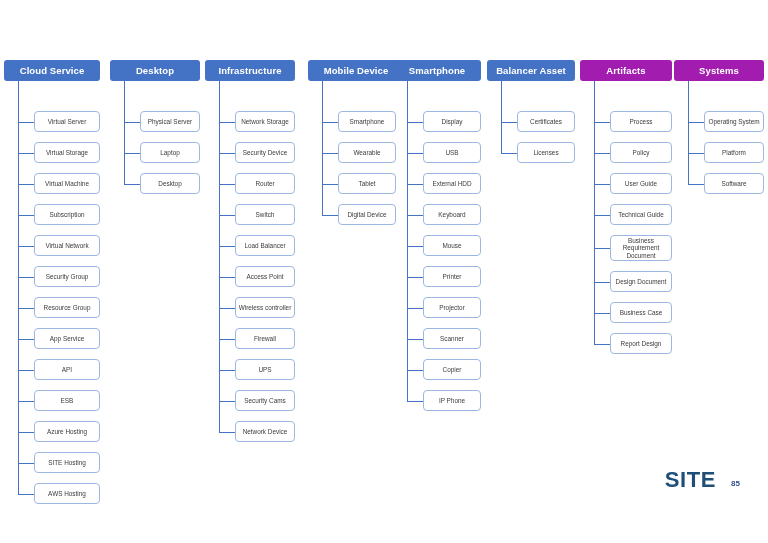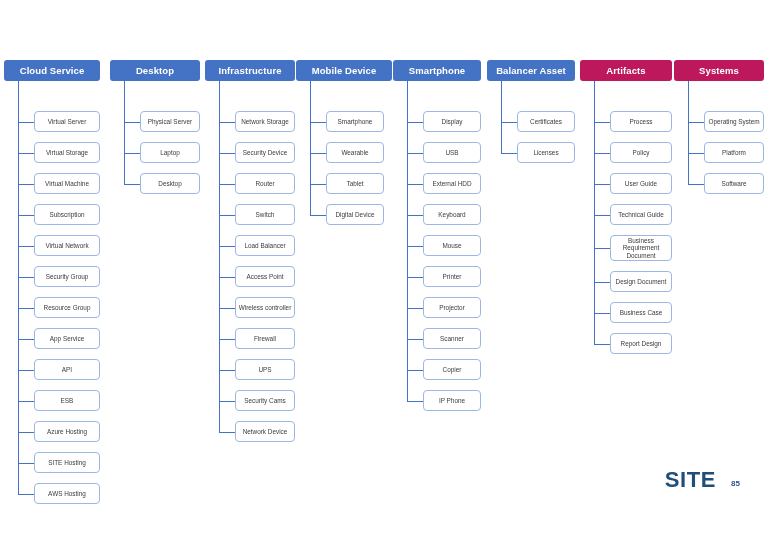--- a/index.html
+++ b/index.html
@@ -41,21 +41,21 @@
     font-weight: bold;
     letter-spacing: .1px;
     display: flex;
     align-items: center;
     justify-content: center;
     text-align: center;
     line-height: 1.05;
     z-index: 3;
   }
   .col-header.blue  { background: #4472C4; }
-  .col-header.green { background: #be185d; }
+  .col-header.green { background: #a21caf; }
 
   
   .spine {
     position: absolute;
     left: 14px;
     top: 21px;
     width: 1px;
     background: #4472C4;
     z-index: 0;
   }
@@ -185,21 +185,21 @@
           <div class="stub" style="top: 257.5px;"></div>
           <div class="node" style="top: 247px; width: 60px;">Firewall</div>
           <div class="stub" style="top: 288.5px;"></div>
           <div class="node" style="top: 278px; width: 60px;">UPS</div>
           <div class="stub" style="top: 319.5px;"></div>
           <div class="node" style="top: 309px; width: 60px;">Security Cams</div>
           <div class="stub" style="top: 350.5px;"></div>
           <div class="node" style="top: 340px; width: 60px;">Network Device</div>
         </div>
       </div>
-      <div class="column" style="left: 296px; width: 96px;">
+      <div class="column" style="left: 308px; width: 96px;">
         <div class="col-header blue">Mobile Device</div>
         <div class="spine" style="height: 134.5px;"></div>
         <div class="children">
           <div class="stub" style="top: 40.5px;"></div>
           <div class="node" style="top: 30px; width: 58px;">Smartphone</div>
           <div class="stub" style="top: 71.5px;"></div>
           <div class="node" style="top: 61px; width: 58px;">Wearable</div>
           <div class="stub" style="top: 102.5px;"></div>
           <div class="node" style="top: 92px; width: 58px;">Tablet</div>
           <div class="stub" style="top: 133.5px;"></div>

